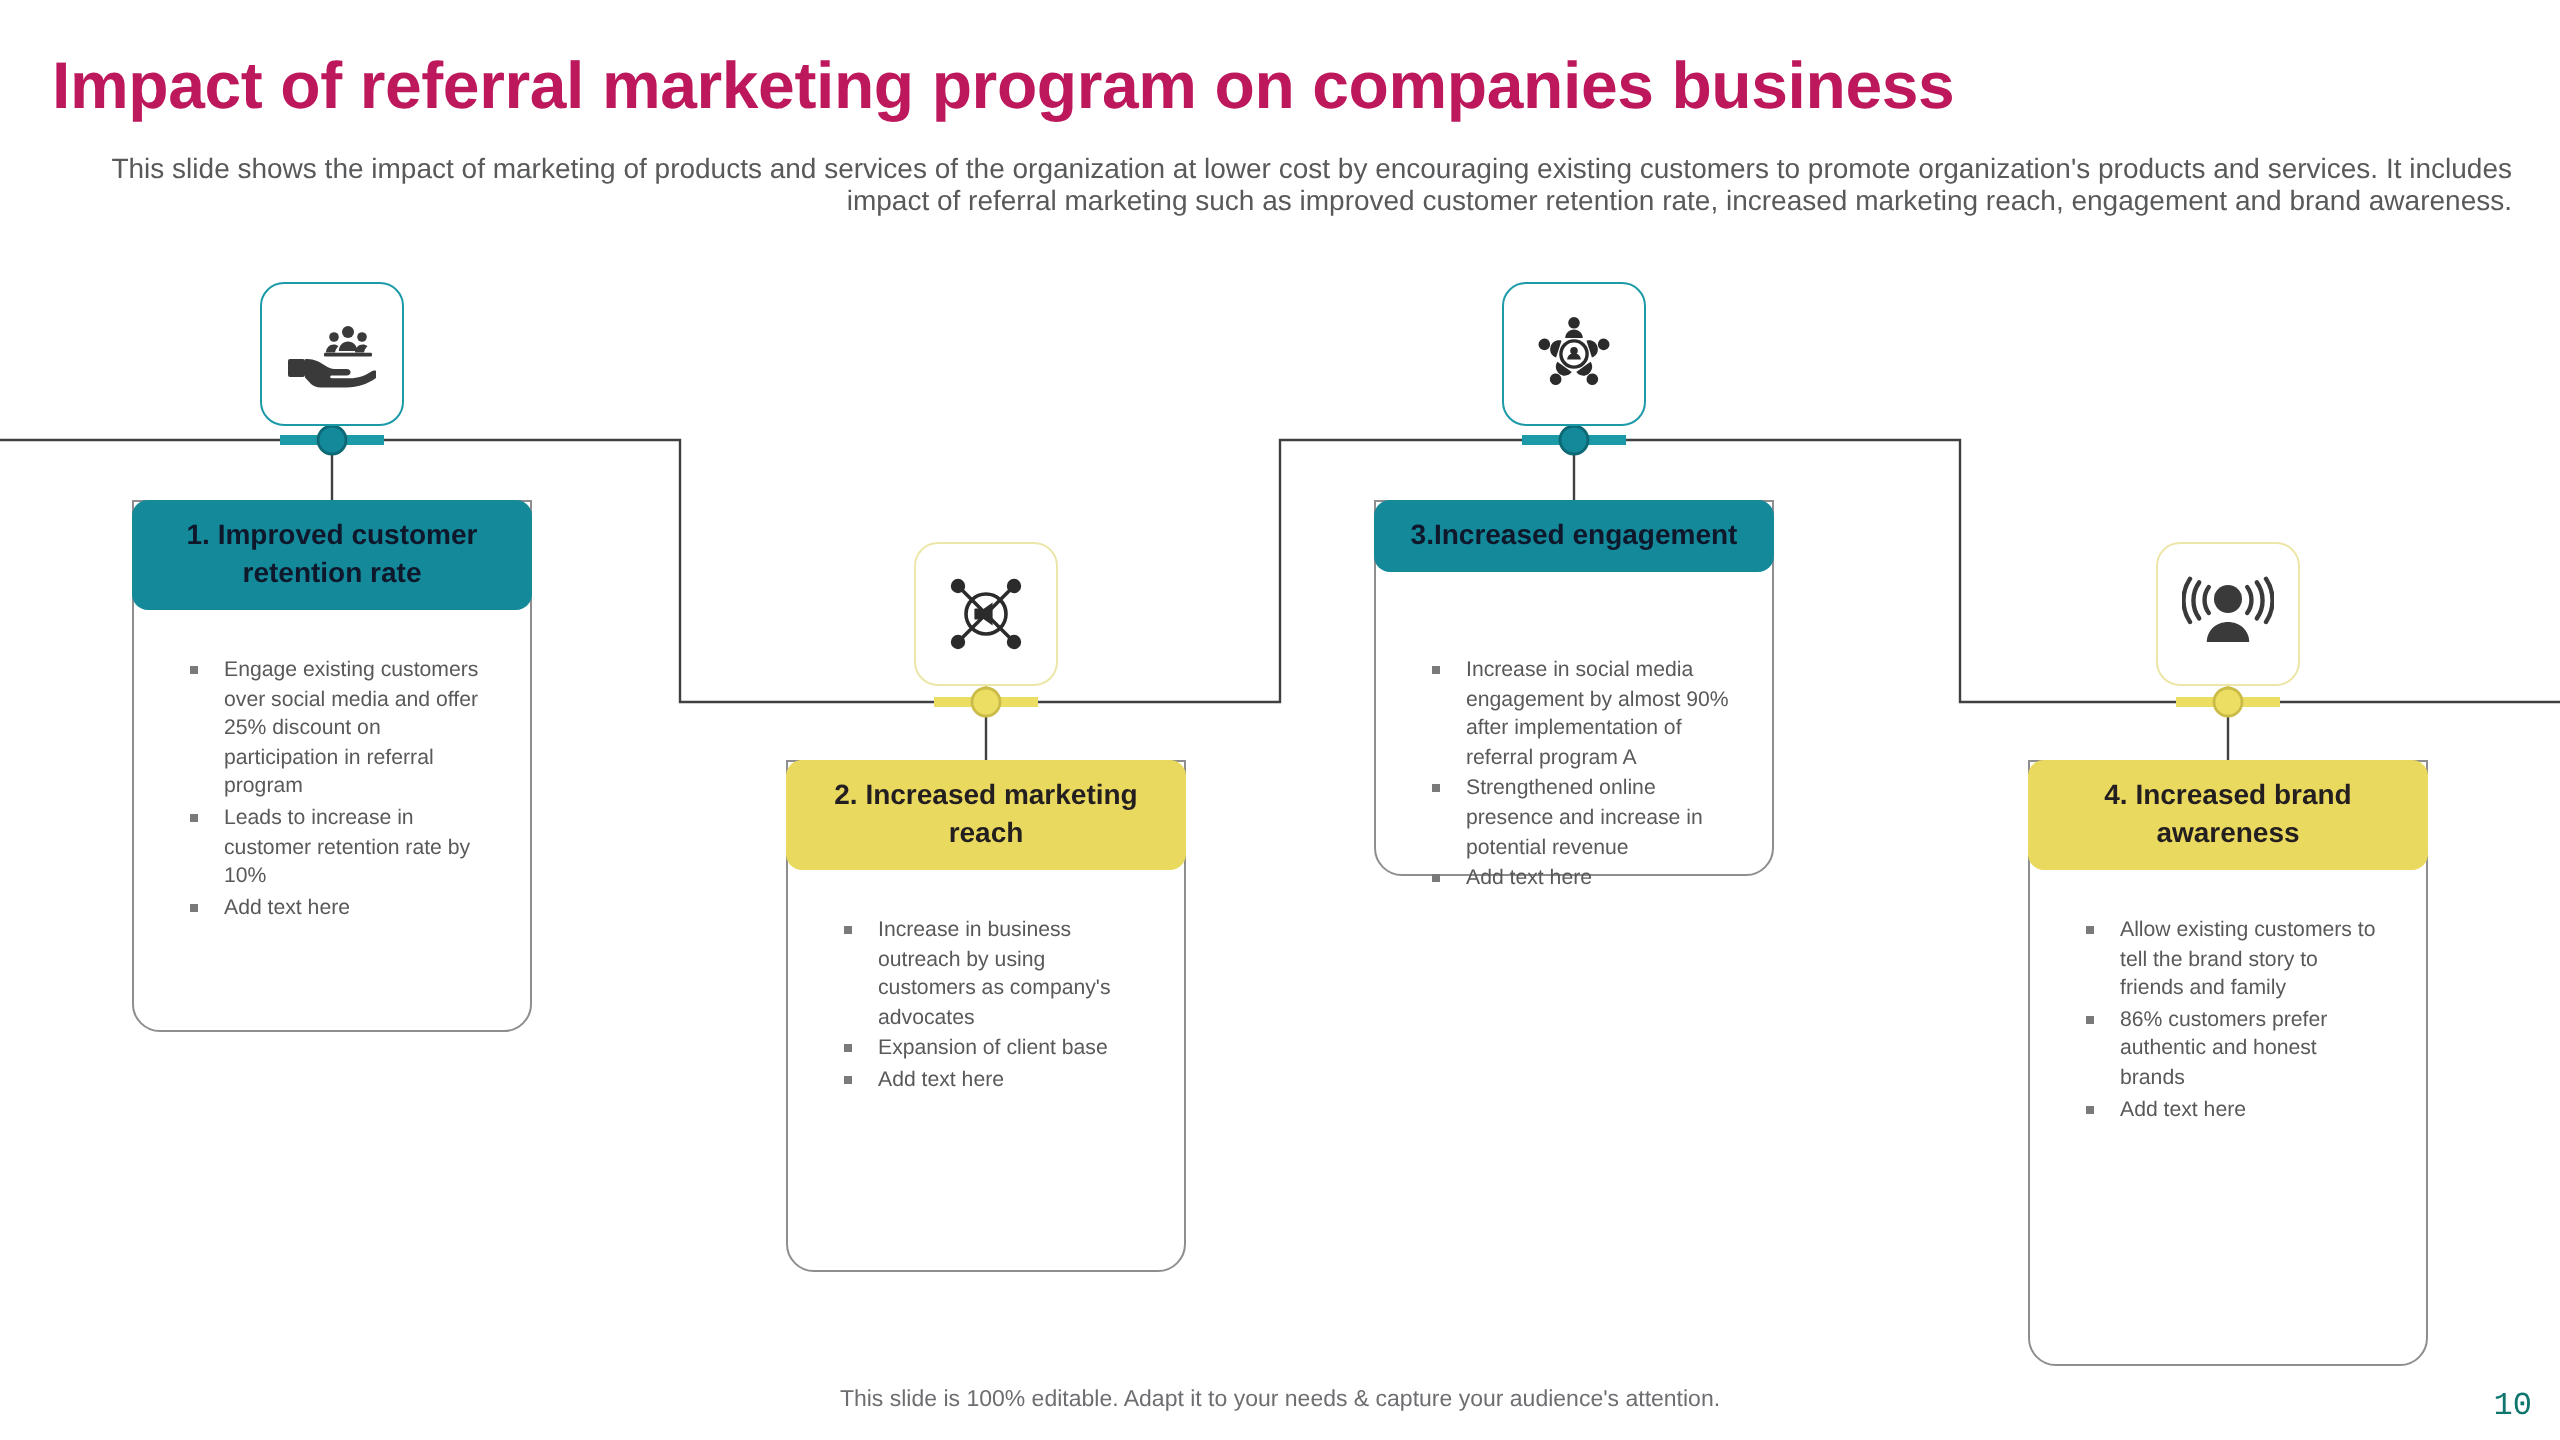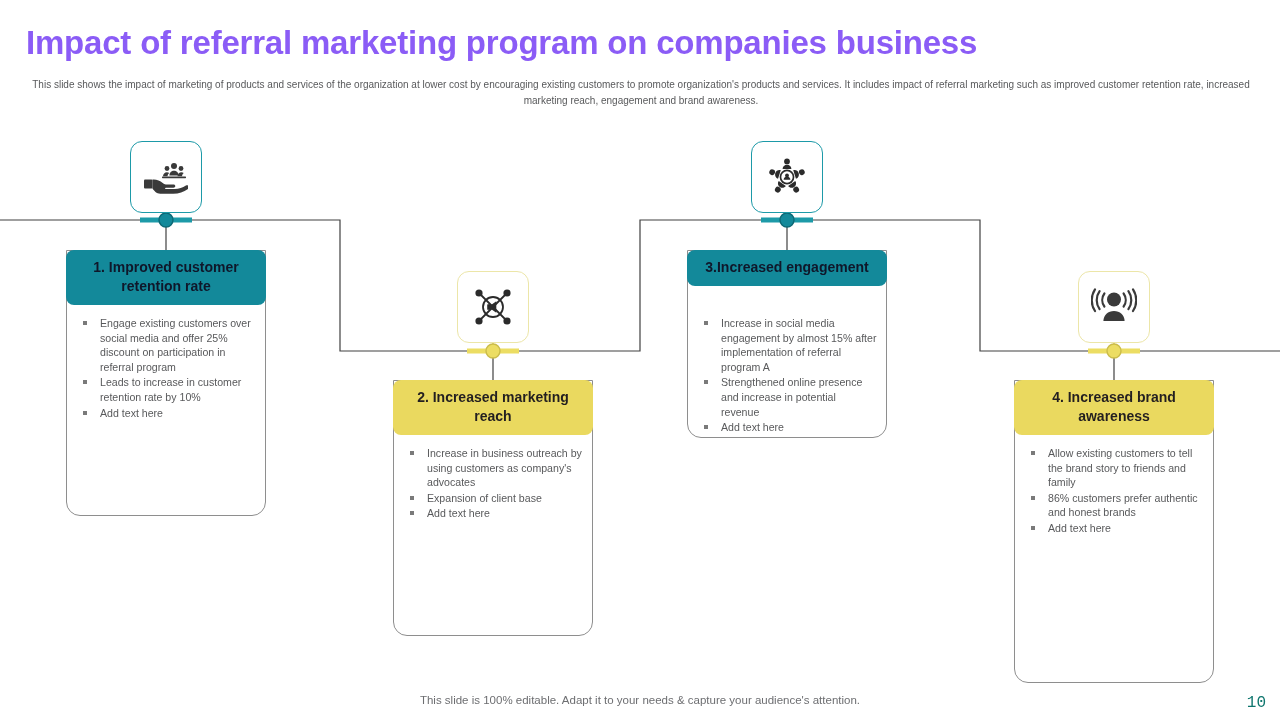--- a/index.html
+++ b/index.html
@@ -16,33 +16,33 @@
     color: #404040;
   }
 
   
   #slide-title {
     position: absolute;
     left: 26px;
     top: 24px;
     font-size: 33px;
     font-weight: bold;
-    color: #8b5cf6;
+    color: #be185d;
     letter-spacing: -0.2px;
     white-space: nowrap;
   }
   #slide-subtitle {
     position: absolute;
     left: 26px;
     top: 77px;
     width: 1230px;
-    font-size: 10px;
+    font-size: 14px;
     line-height: 15.5px;
     color: #58595b;
-    text-align: center;
+    text-align: right;
   }
 
   
   #connector-layer {
     position: absolute;
     left: 0;
     top: 0;
     width: 1280px;
     height: 720px;
     pointer-events: none;
@@ -102,21 +102,21 @@
   .card-body {
     position: absolute;
     left: 0;
     top: 56px;
     width: 200px;
     box-sizing: border-box;
     padding: 8px 10px 0 14px;
   }
   .bullet-list {
     list-style: none;
-    margin: 1px;
+    margin: 13px;
     padding: 0;
   }
   .bullet-list li {
     position: relative;
     padding-left: 18px;
     margin-bottom: 1px;
     font-size: 10.6px;
     line-height: 14.6px;
     color: #58595b;
   }
@@ -283,21 +283,21 @@
       <li><span class="sq"></span><span>Expansion of client base</span></li>
       <li><span class="sq"></span><span>Add text here</span></li>
     </ul>
   </div>
 </div>
 
 <div class="card" id="card-3">
   <div class="card-header teal">3.Increased engagement</div>
   <div class="card-body">
     <ul class="bullet-list">
-      <li><span class="sq"></span><span>Increase in social media engagement by almost 15% after implementation of referral program A</span></li>
+      <li><span class="sq"></span><span>Increase in social media engagement by almost 90% after implementation of referral program A</span></li>
       <li><span class="sq"></span><span>Strengthened online presence and increase in potential revenue</span></li>
       <li><span class="sq"></span><span>Add text here</span></li>
     </ul>
   </div>
 </div>
 
 <div class="card" id="card-4">
   <div class="card-header yellow">4. Increased brand awareness</div>
   <div class="card-body">
     <ul class="bullet-list">

